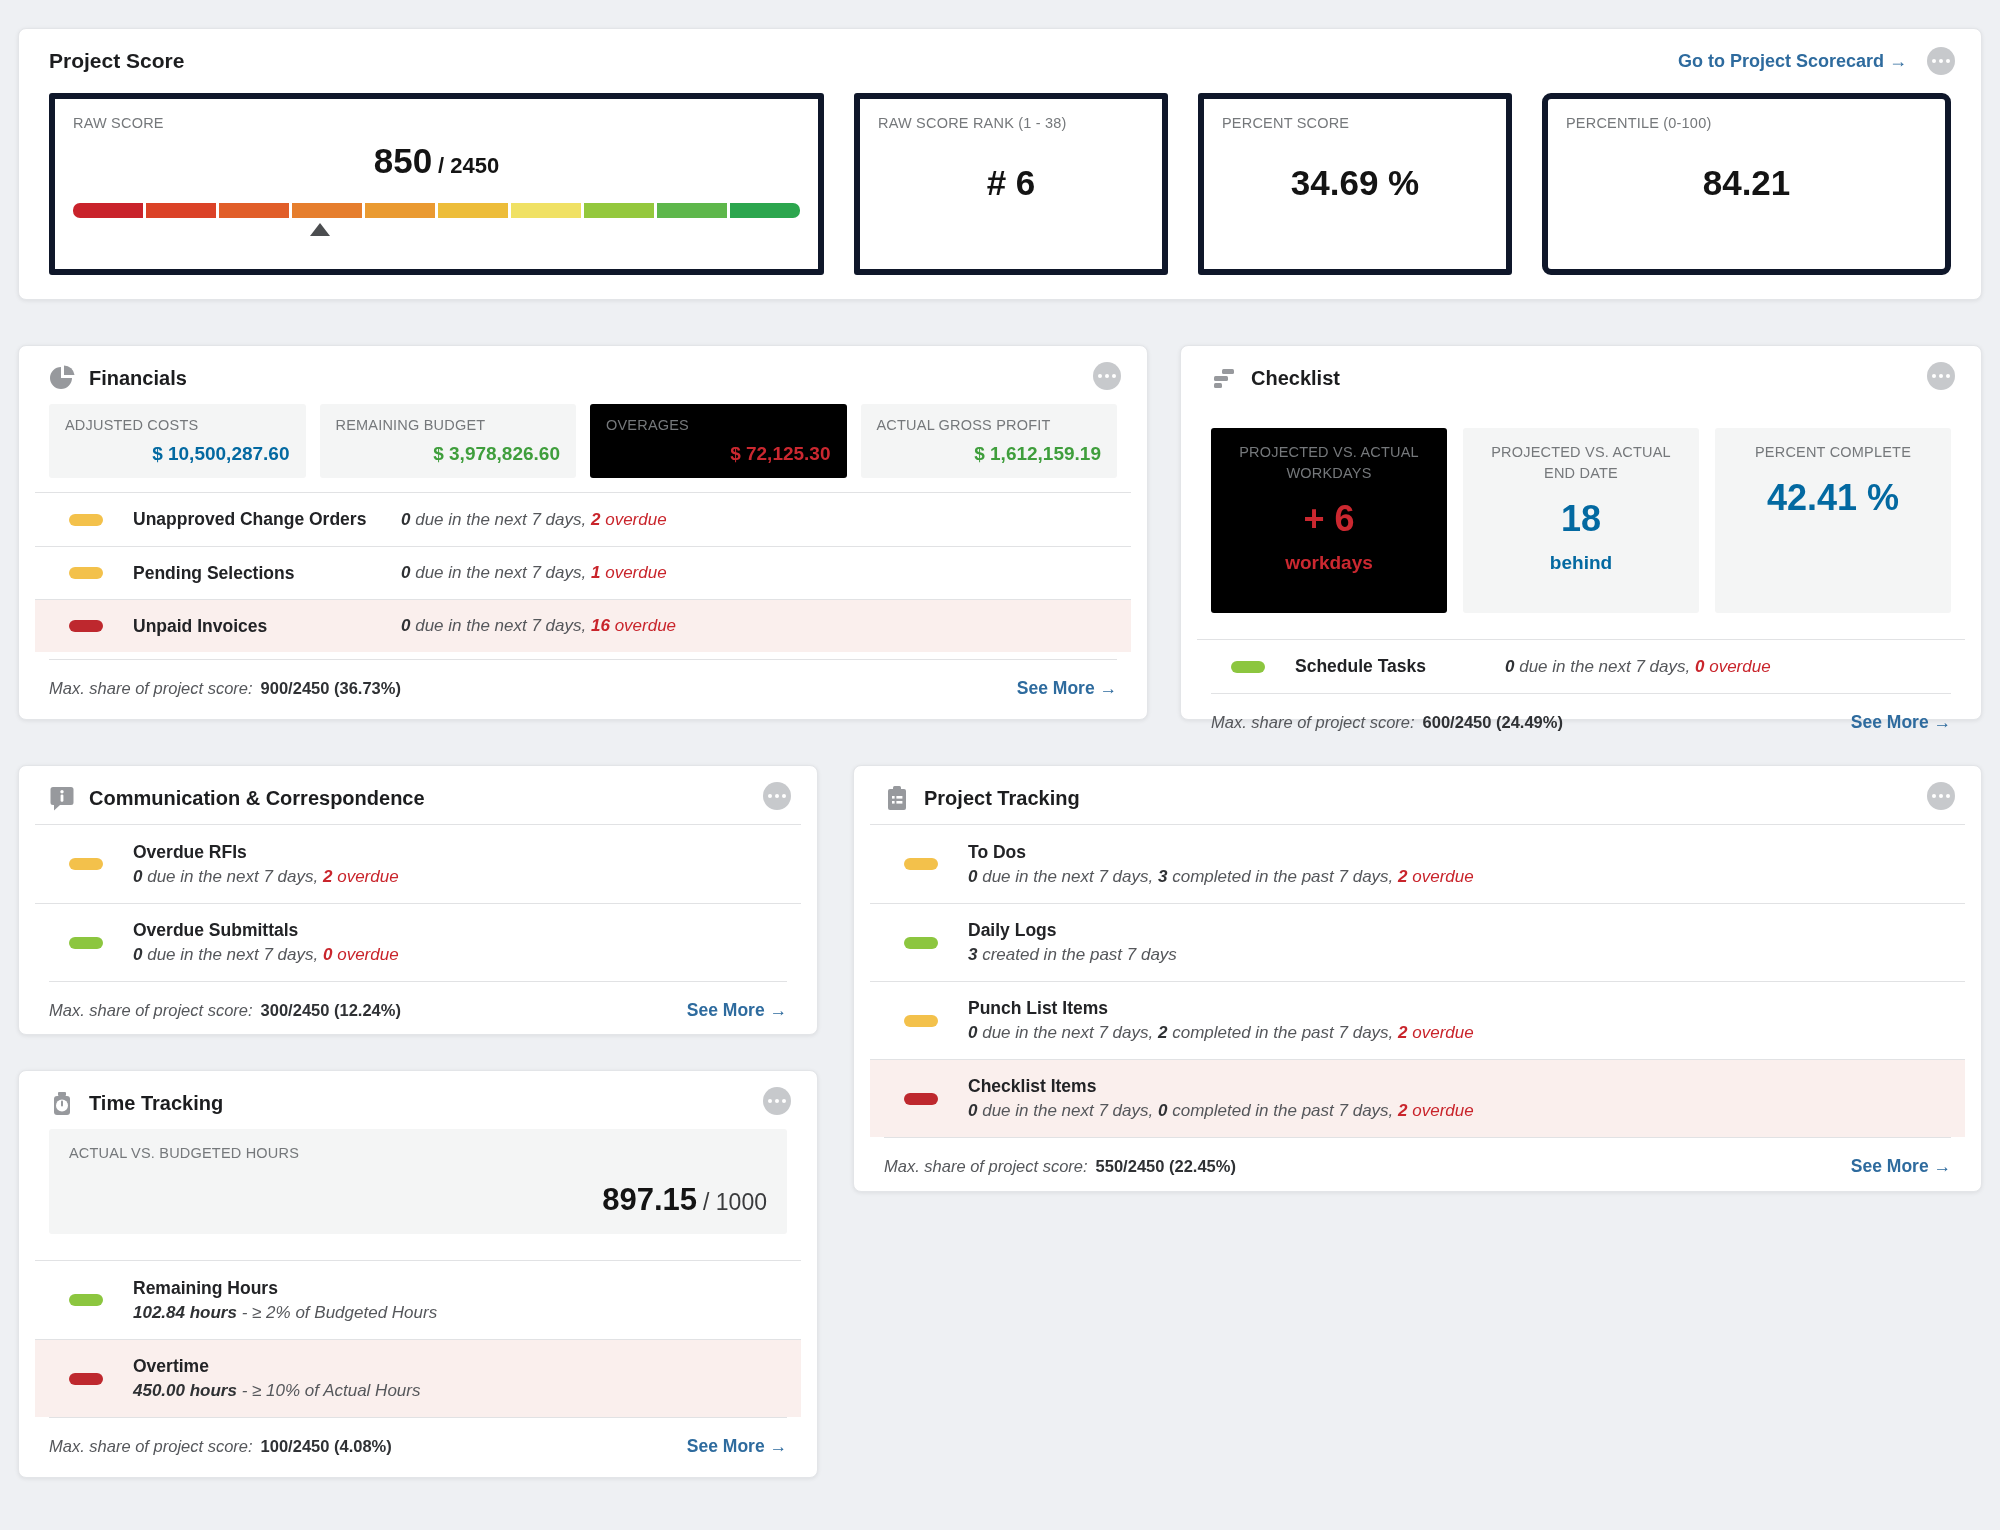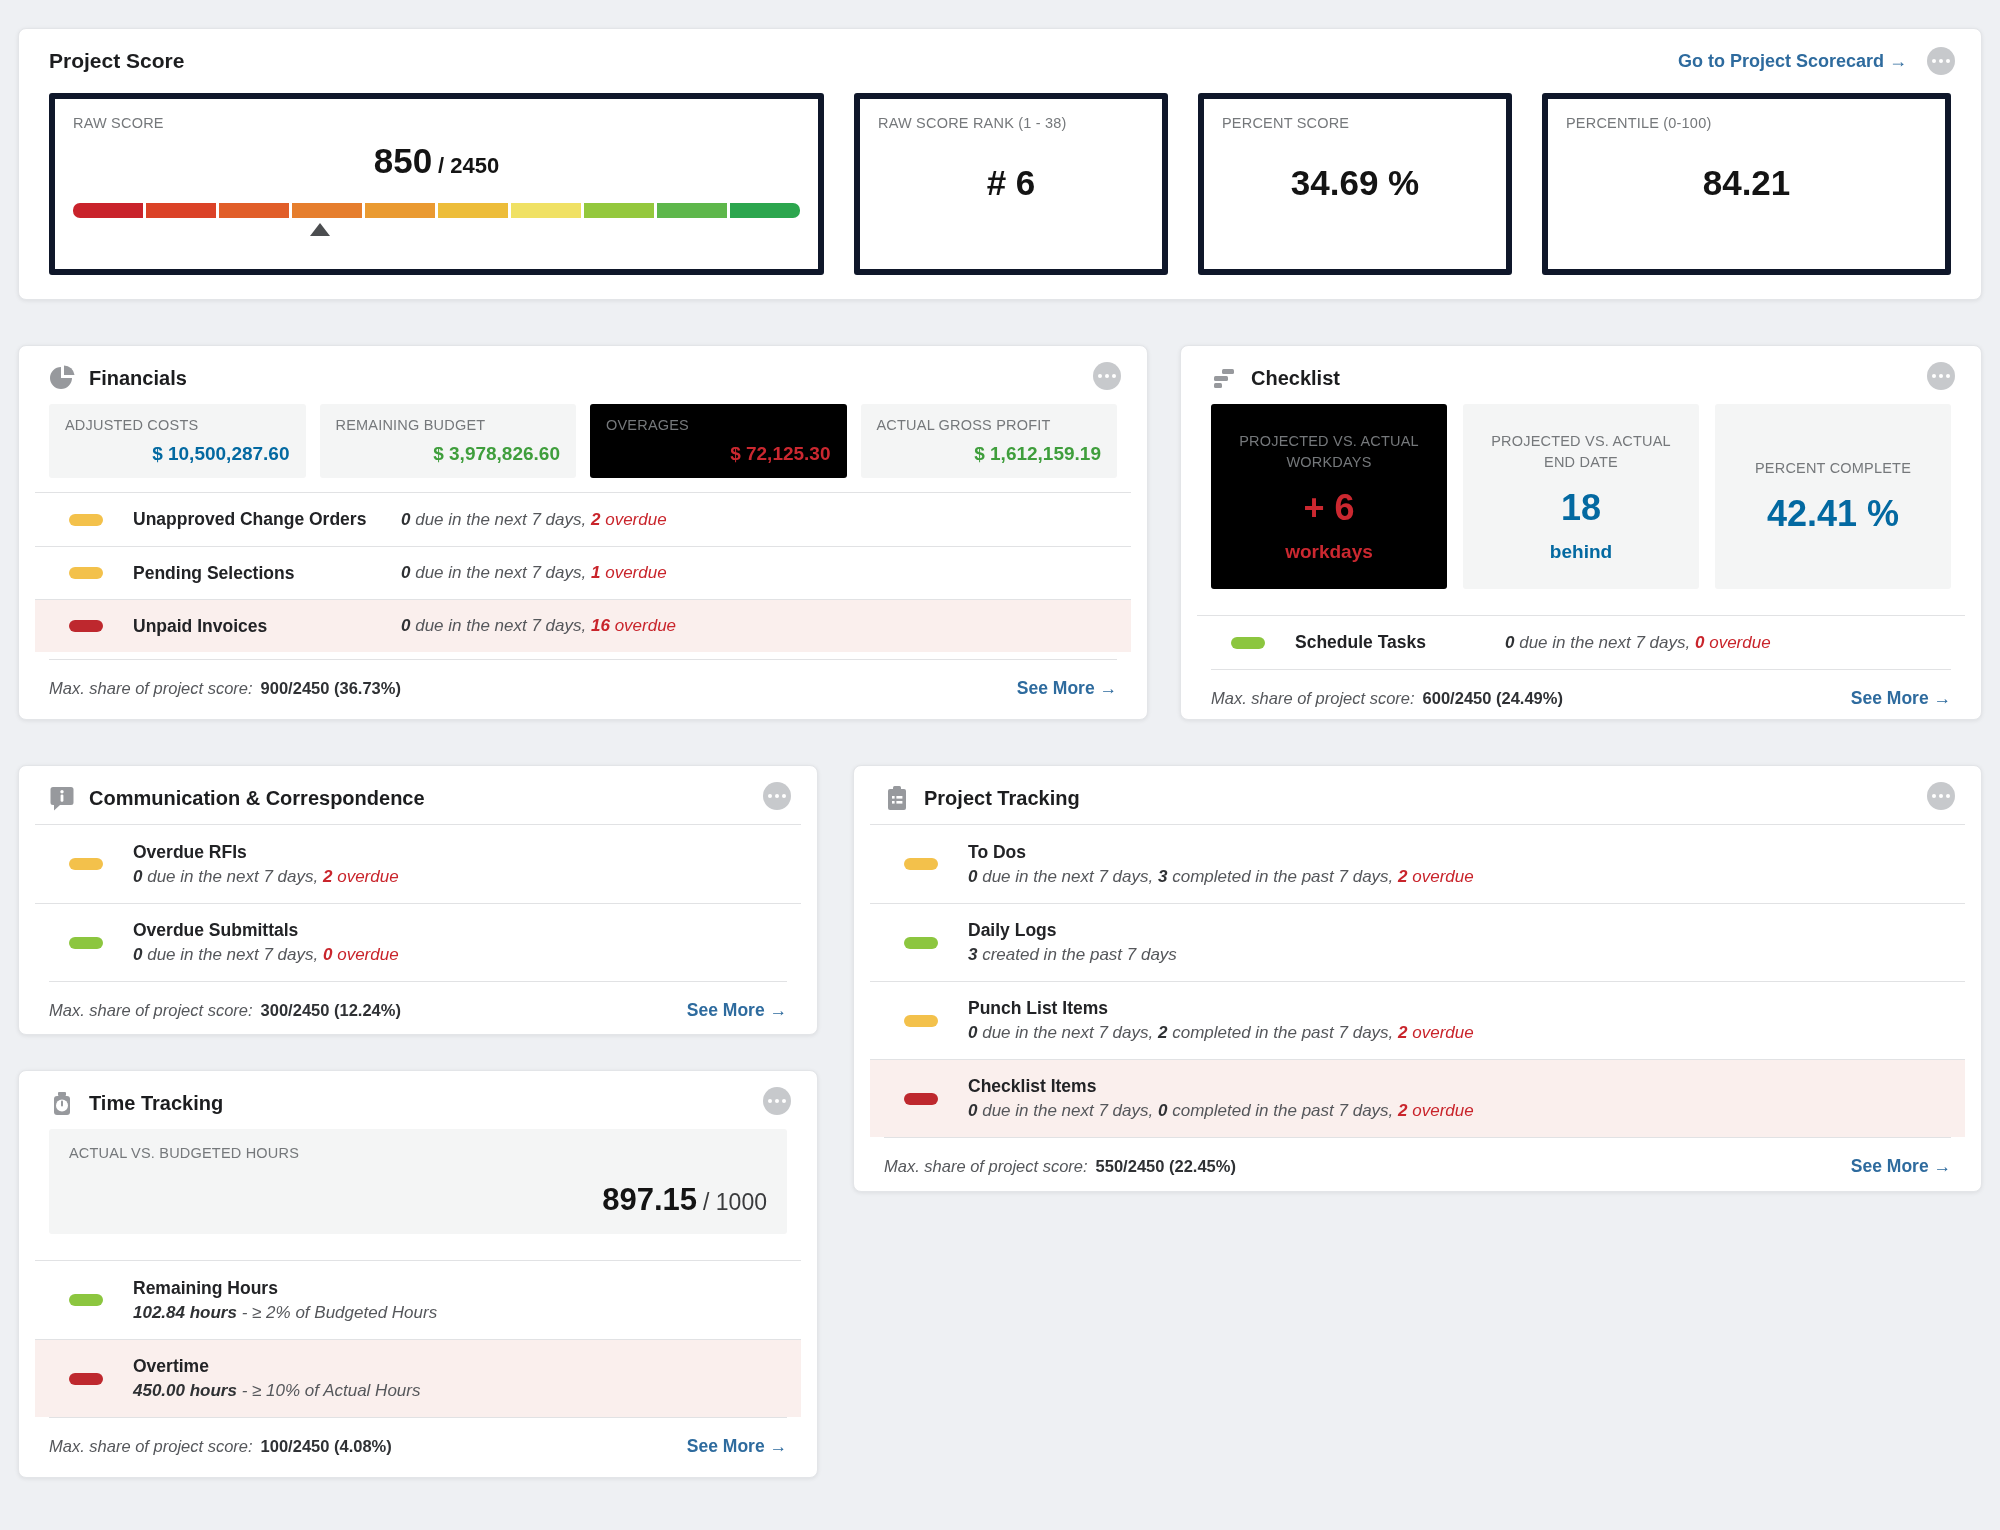--- a/index.html
+++ b/index.html
@@ -33,21 +33,21 @@
   .big-total { font-size:22px; font-weight:bold; color:#141414; margin-left:6px; }
   .bar-wrap { margin-top:22px; position:relative; }
   .score-bar { display:flex; gap:3px; height:15px; }
   .bar-seg { flex:1; }
   .bar-seg:first-child { border-radius:7px 0 0 7px; }
   .bar-seg:last-child { border-radius:0 7px 7px 0; }
   .score-marker { position:absolute; top:20px; width:0; height:0;
                   border-left:10px solid transparent; border-right:10px solid transparent;
                   border-bottom:13px solid #4B4D50; }
   .stat-box { flex:0 0 314px; }
-  .stat-box.wide { flex:1 1 auto; }
+  .stat-box.wide { flex:1 1 auto;border-radius:9px; }
   .stat-box .stat-val { flex:1; display:flex; align-items:center; justify-content:center;
                         font-size:35px; font-weight:bold; color:#141414; padding-bottom:18px; }
 
   
   .row2 { display:flex; gap:32px; margin-bottom:45px; }
   .card-financials { flex:0 0 1130px; height:375px; }
   .card-scheduling { flex:1; height:375px; }
   .row3 { display:flex; gap:35px; align-items:flex-start; }
   .col-left { flex:0 0 800px; display:flex; flex-direction:column; gap:35px; }
   .col-right { flex:1; }
@@ -60,21 +60,21 @@
   .bg-pink { background:#000000;text-decoration:underline; }
   .tone-dark { color:#0369a1; }
   .tone-green { color:#3F9E3C; }
   .tone-red { color:#CB2830; }
 
   .fin-stats { display:flex; gap:14px; margin-top:8px; margin-bottom:14px; }
   .fstat { flex:1; height:74px; border-radius:3px; padding:13px 16px; display:flex; flex-direction:column; justify-content:space-between; }
   .fstat .fval { font-size:19px; font-weight:bold; text-align:right; }
 
   .sched-stats { display:flex; gap:16px; margin-top:8px; margin-bottom:26px; }
-  .sstat { flex:1; height:185px; border-radius:3px; padding:14px; display:flex; flex-direction:column; align-items:center; justify-content:center; text-align:center; }
+  .sstat { flex:1; height:185px; border-radius:3px; padding:14px; display:flex; flex-direction:column; align-items:center; text-align:center;margin-top:24px; }
   .sstat .box-label { line-height:21px; max-width:190px; }
   .sstat .sval { font-size:36px; font-weight:bold; margin-top:14px; }
   .sstat .ssub { font-size:19px; font-weight:bold; margin-top:12px; }
 
   .time-stat { height:110px; border-radius:3px; margin-top:8px; margin-bottom:26px; position:relative; }
   .time-stat .box-label { position:absolute; top:16px; left:20px; }
   .time-stat .tval { position:absolute; right:20px; bottom:16px; }
   .time-stat .tval .big { font-size:31px; font-weight:bold; color:#141414; }
   .time-stat .tval .small { font-size:23px; color:#3A3B3D; margin-left:6px; }
 

